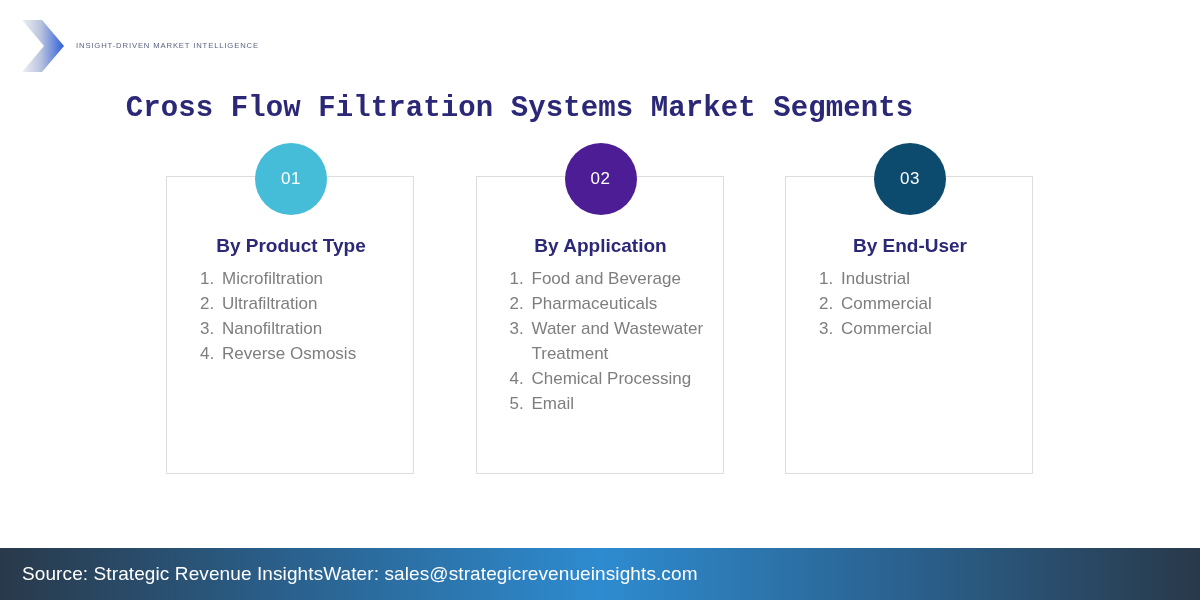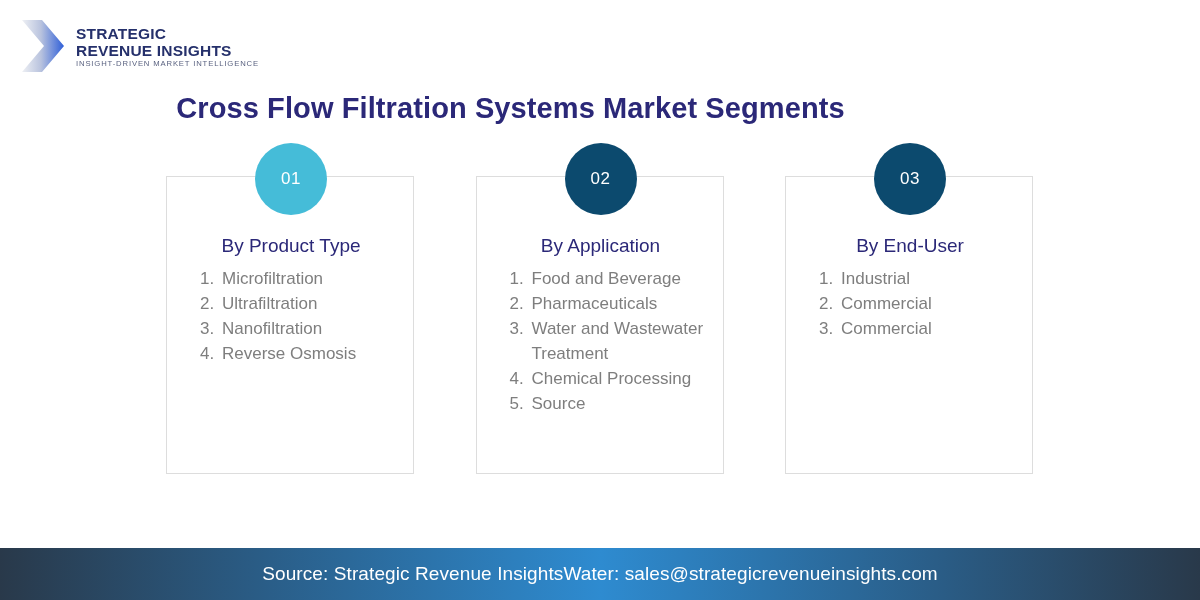--- a/index.html
+++ b/index.html
@@ -46,28 +46,29 @@
   .logo-tagline {
     font-size: 7.7px;
     color: #5a6280;
     letter-spacing: 0.85px;
     font-weight: normal;
   }
 
   
   .main-title {
     position: absolute;
-    left: 7px;
+    left: 16px;
     top: 92px;
     width: 1007px;
     text-align: center;
     font-size: 29px;
     font-weight: bold;
     color: #2b2878;
     letter-spacing: 0.1px;
+    font-family: Liberation Mono, monospace;
   }
 
   
   .cards {
     position: absolute;
     left: 166px;
     top: 143px;
     width: 869px;
     display: flex;
     justify-content: space-between;
@@ -105,21 +106,21 @@
     z-index: 1;
   }
   .card-inner {
     position: relative;
     z-index: 2;
     padding-top: 92px;
   }
   .card-heading {
     text-align: center;
     font-size: 19px;
-    font-weight: normal;
+    font-weight: bold;
     color: #2b2878;
     margin: 0 0 6px 0;
     line-height: 1.2;
   }
   .card-list {
     margin: 8px;
     padding: 0 14px 0 26px;
     list-style: none;
     counter-reset: seg;
   }
@@ -148,21 +149,21 @@
     width: 1200px;
     height: 52px;
     background: linear-gradient(to right,
       #29394a 0%,
       #2a5d87 22%,
       #2e8bd0 50%,
       #2a5d87 78%,
       #29394a 100%);
     display: flex;
     align-items: center;
-    justify-content: center;
+    justify-content: flex-start;
     box-sizing: border-box;
     padding: 0 22px;
   }
   .footer-text {
     color: #ffffff;
     font-size: 19px;
     letter-spacing: 0.1px;
     white-space: nowrap;
   }
 </style>
@@ -174,24 +175,20 @@
     <defs>
       <linearGradient id="chevGrad" x1="0" y1="0" x2="1" y2="0">
         <stop offset="0%" stop-color="#eef0f4"></stop>
         <stop offset="45%" stop-color="#b9c3de"></stop>
         <stop offset="100%" stop-color="#2f5fd8"></stop>
       </linearGradient>
     </defs>
     <path d="M2 2 L22 2 L44 28 L22 54 L2 54 L24 28 Z" fill="url(#chevGrad)"></path>
   </svg>
   <div class="logo-text">
-    <div class="logo-name">
-      <span>STRATEGIC</span><br>
-      <span>REVENUE INSIGHTS</span>
-    </div>
     <div class="logo-tagline">INSIGHT-DRIVEN MARKET INTELLIGENCE</div>
   </div>
 </div>
 
 <div class="main-title">Cross Flow Filtration Systems Market Segments</div>
 
 <div class="cards">
 
   <div class="card-wrap">
     <div class="card"></div>
@@ -202,29 +199,29 @@
         <li>Microfiltration</li>
         <li>Ultrafiltration</li>
         <li>Nanofiltration</li>
         <li>Reverse Osmosis</li>
       </ul>
     </div>
   </div>
 
   <div class="card-wrap">
     <div class="card"></div>
-    <div class="badge" style="background:#0c4a6e">02</div>
+    <div class="badge" style="background:#4c1d95">02</div>
     <div class="card-inner">
       <div class="card-heading">By Application</div>
       <ul class="card-list">
         <li>Food and Beverage</li>
         <li>Pharmaceuticals</li>
         <li>Water and Wastewater Treatment</li>
         <li>Chemical Processing</li>
-        <li>Source</li>
+        <li>Email</li>
       </ul>
     </div>
   </div>
 
   <div class="card-wrap">
     <div class="card"></div>
     <div class="badge" style="background:#0c4a6e">03</div>
     <div class="card-inner">
       <div class="card-heading">By End-User</div>
       <ul class="card-list">

